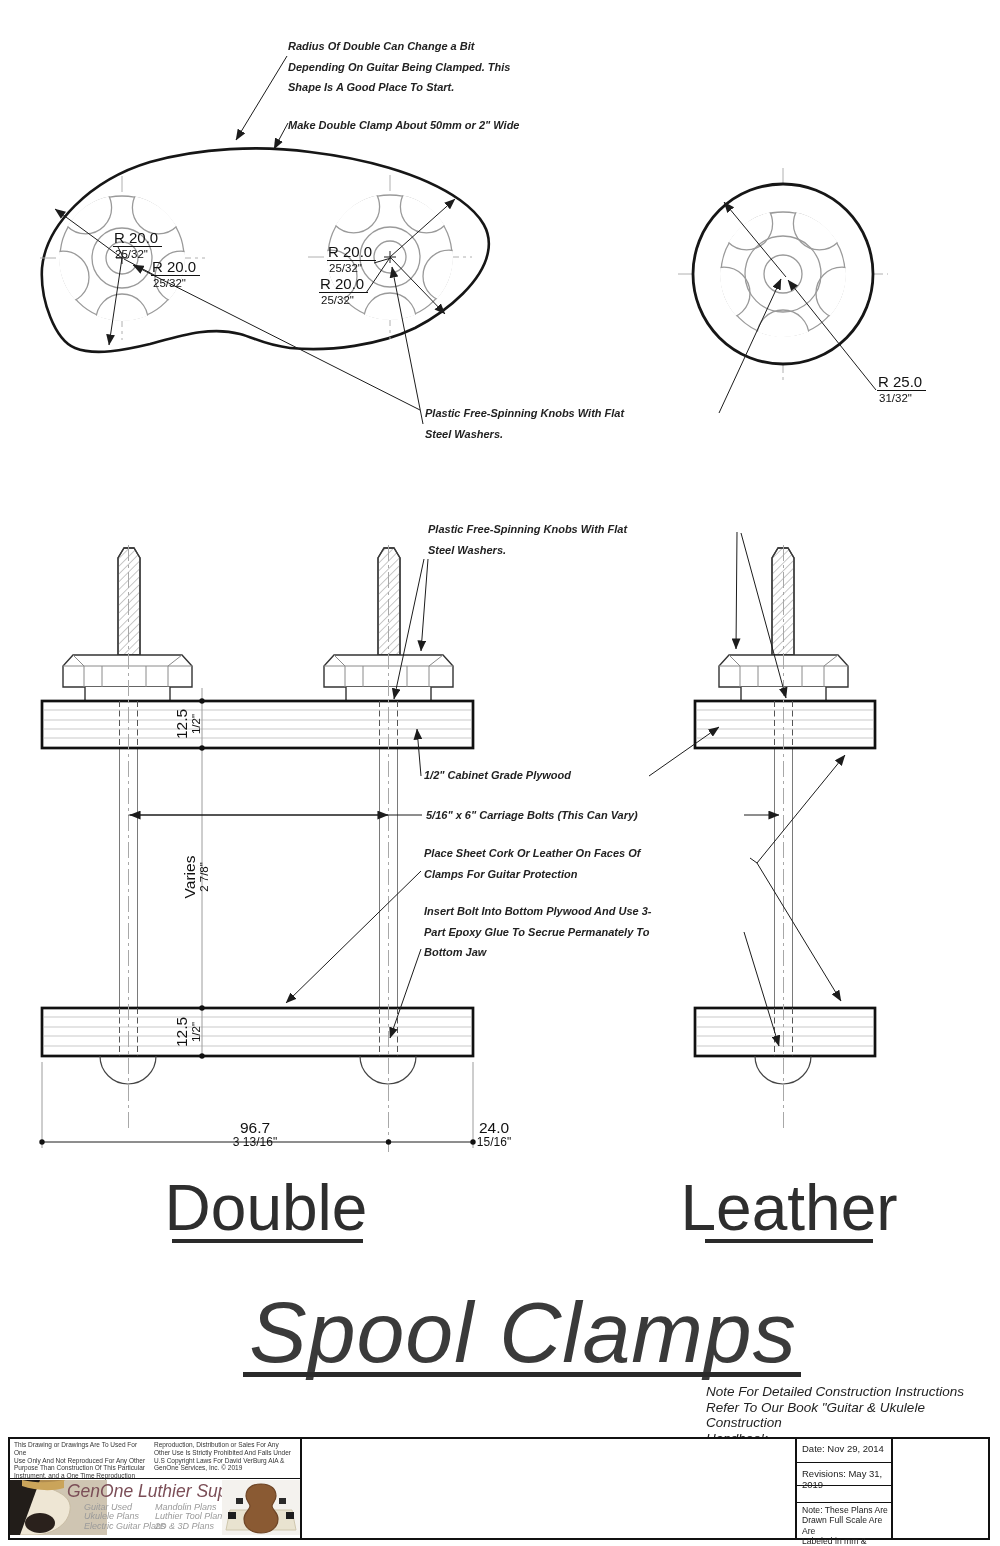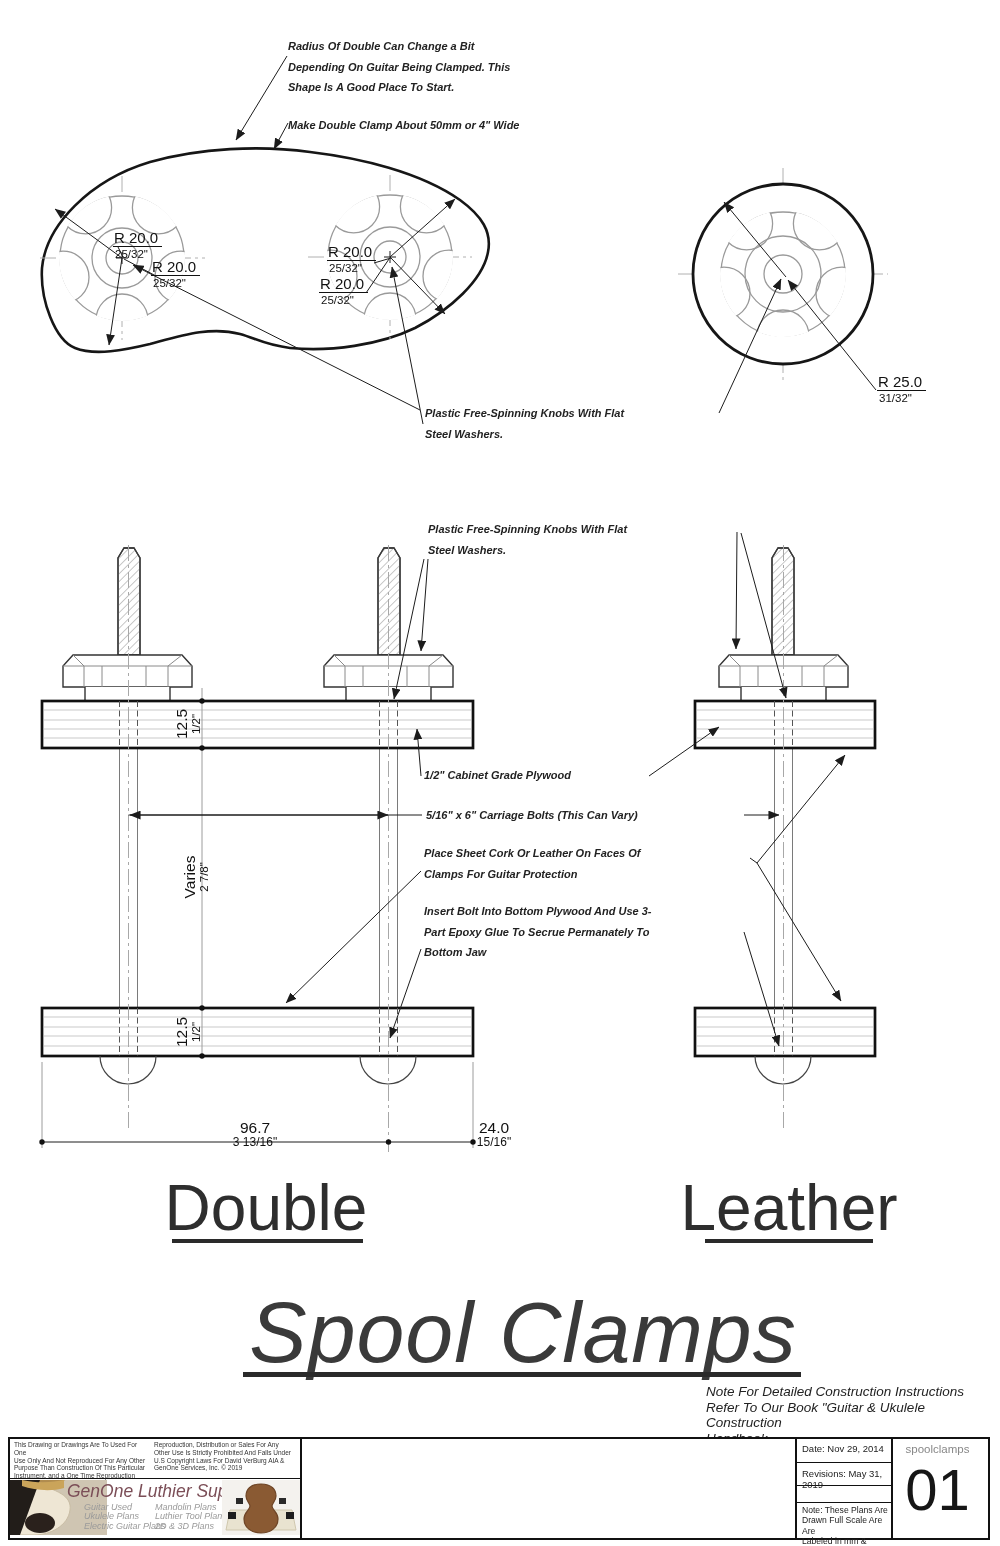--- a/index.html
+++ b/index.html
@@ -216,21 +216,21 @@
       <line x1="421" y1="949" x2="390" y2="1038" marker-end="url(#arw)"></line>
       <line x1="744" y1="932" x2="779" y2="1046" marker-end="url(#arw)"></line>
       <line x1="744" y1="815" x2="779" y2="815" marker-end="url(#arw)"></line>
     </g>
   </g>
 </svg>
 
 <div class="abs note" style="left:288px;top:36px">Radius Of Double Can Change a Bit
 Depending On Guitar Being Clamped. This
 Shape Is A Good Place To Start.</div>
-<div class="abs note" style="left:288px;top:115px">Make Double Clamp About 50mm or 4" Wide</div>
+<div class="abs note" style="left:288px;top:115px">Make Double Clamp About 50mm or 2" Wide</div>
 <div class="abs note" style="left:425px;top:403px">Plastic Free-Spinning Knobs With Flat
 Steel Washers.</div>
 
 <div class="abs dimlabel" style="left:113px;top:230px">
   <span class="mm">R 20.0</span>
   <span class="in">25/32"</span>
 </div>
 <div class="abs dimlabel" style="left:151px;top:259px">
   <span class="mm">R 20.0</span>
   <span class="in">25/32"</span>
@@ -345,17 +345,13 @@
   <div class="cell" style="left:787px;width:94px;border-right:2px solid #111">
     <div class="tb-row" style="top:0;height:19px">Date: Nov 29, 2014</div>
     <div class="tb-row" style="top:24.5px;height:17px">Revisions: May 31, 2019</div>
     <div class="tb-row" style="top:47px;height:12px"></div>
     <div class="abs scalenote" style="left:0;top:63px;right:0">Note: These Plans Are
 Drawn Full Scale Are Are
 Labeled in mm &amp; Fractional
 Inches</div>
   </div>
 
-  <div class="cell" style="left:881px;width:93px">
-    <div class="abs sheetname" style="left:0;right:0;top:4px">spoolclamps</div>
-    <div class="abs sheetnum" style="left:0;right:0;top:22px">01</div>
-  </div>
 </div>
 
 </body></html>

